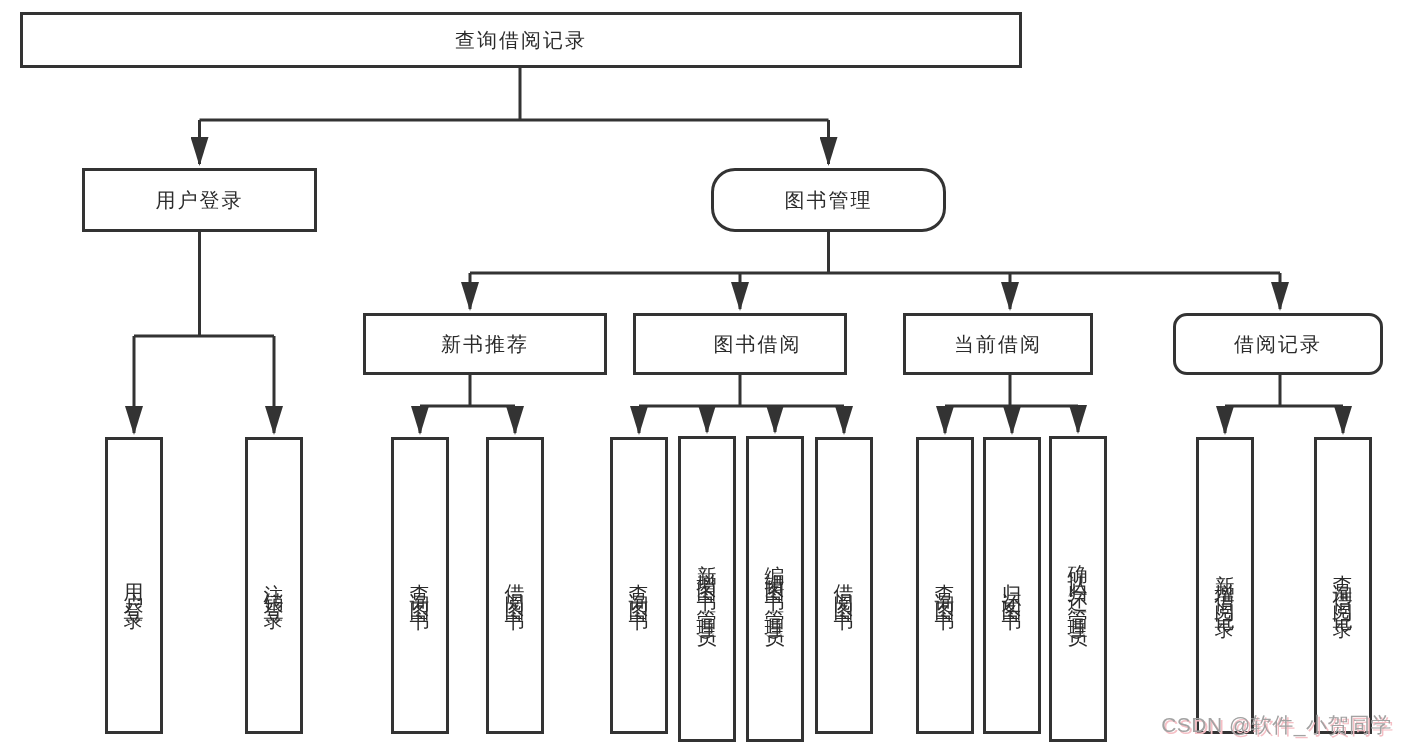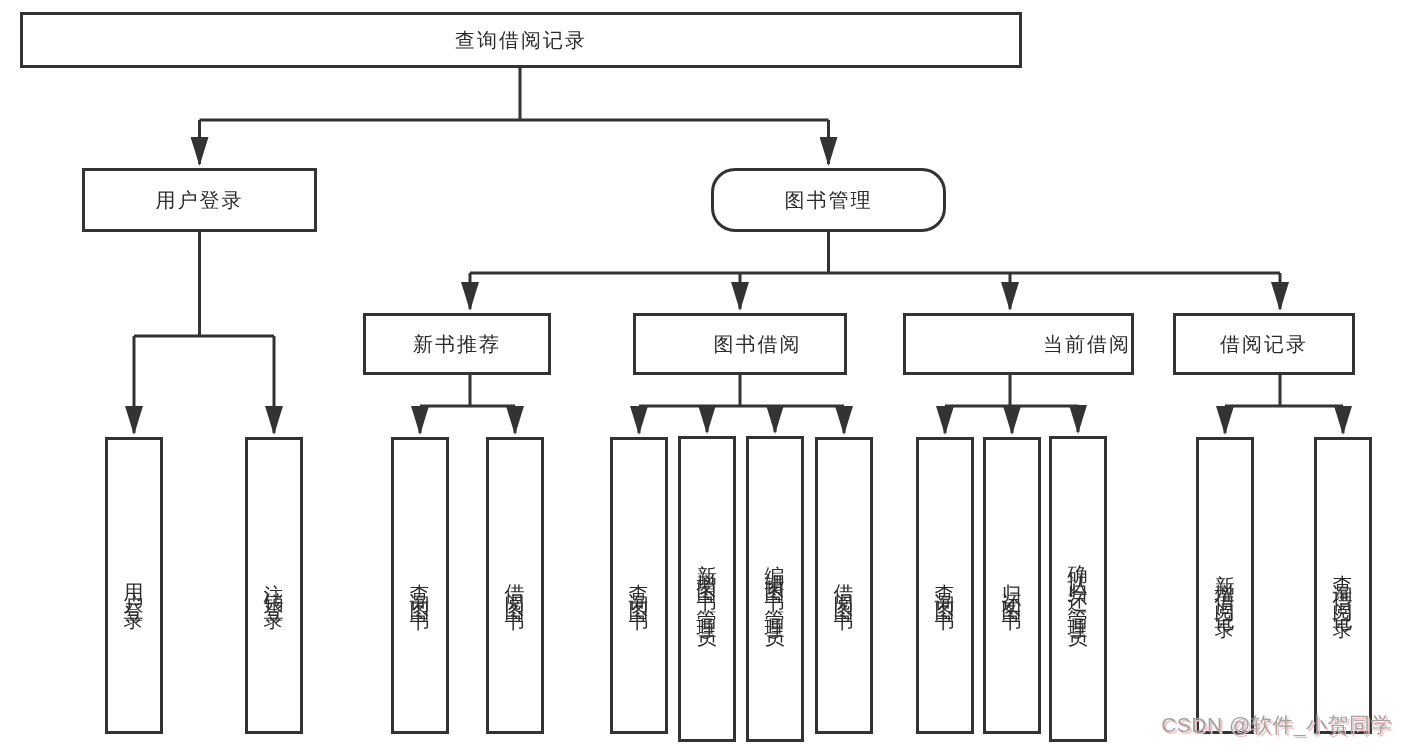--- a/index.html
+++ b/index.html
@@ -117,30 +117,30 @@
     <span>查询借阅记录</span>
   </div>
 
   <div class="hbox" style="left:82px;top:168px;width:235px;height:64px;">
     <span>用户登录</span>
   </div>
   <div class="hbox" style="left:711px;top:168px;width:235px;height:64px;border-radius:24px;">
     <span>图书管理</span>
   </div>
 
-  <div class="hbox" style="left:363px;top:313px;width:188px;height:62px;">
+  <div class="hbox" style="left:363px;top:313px;width:244px;height:62px;">
     <span>新书推荐</span>
   </div>
   <div class="hbox" style="left:633px;top:313px;width:214px;height:62px;padding-left:35px;">
     <span>图书借阅</span>
   </div>
-  <div class="hbox" style="left:903px;top:313px;width:231px;height:62px;justify-content:flex-end;">
+  <div class="hbox" style="left:903px;top:313px;width:190px;height:62px;">
     <span>当前借阅</span>
   </div>
-  <div class="hbox" style="left:1173px;top:313px;width:182px;height:62px;">
+  <div class="hbox" style="left:1173px;top:313px;width:210px;height:62px;border-radius:14px;">
     <span>借阅记录</span>
   </div>
 
   <div class="vbox" style="left:105px;top:437px;width:58px;height:297px;">
     <span class="vtext">用户登录</span>
   </div>
   <div class="vbox" style="left:245px;top:437px;width:58px;height:297px;">
     <span class="vtext">注销登录</span>
   </div>
 

